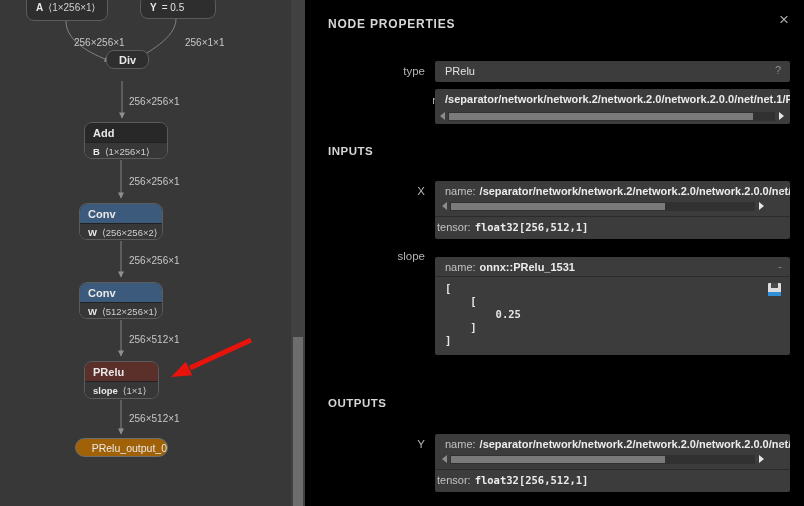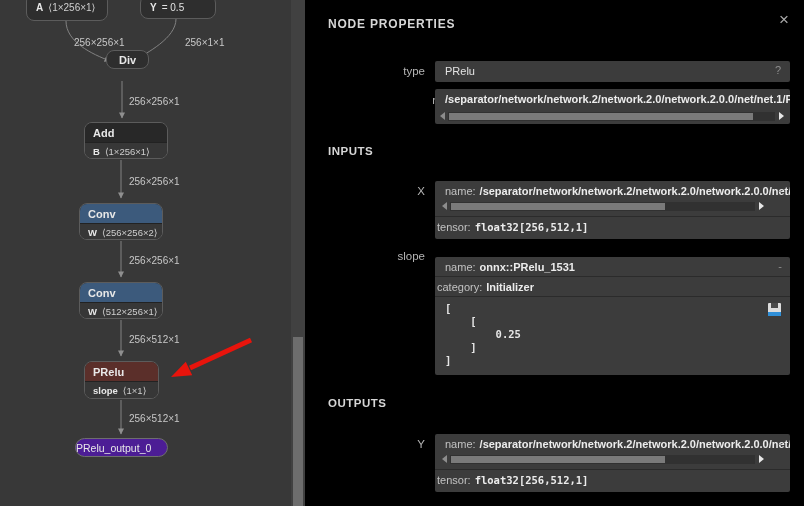--- a/index.html
+++ b/index.html
@@ -17,22 +17,22 @@
         background:#2e2e2e;color:#e8e8e8;overflow:hidden;}
   .node-io{display:flex;align-items:center;padding:0 9px;font-size:10px;}
   .node-io .io-name{font-weight:bold;}
   .node-io .io-shape{color:#cfcfcf;margin-left:5px;}
   .node-op{display:flex;align-items:center;justify-content:center;font-size:11px;font-weight:bold;}
   .node-head{height:19px;display:flex;align-items:center;padding:0 8px;font-size:11px;font-weight:bold;
              border-bottom:1px solid #222;}
   .node-body{height:16px;display:flex;align-items:center;padding:0 8px;font-size:9.5px;background:#373737;}
   .node-body .p-name{font-weight:bold;}
   .node-body .p-shape{color:#cfcfcf;margin-left:5px;}
-  .node-output{display:flex;align-items:center;justify-content:flex-start;font-size:10.5px;
-               border-radius:10px;border:1px solid #6e6e6e;background:#4c1d95;}
+  .node-output{display:flex;align-items:center;justify-content:flex-end;font-size:10.5px;
+               border-radius:10px;border:1px solid #6e6e6e;background:#a16207;}
   .edge-label{position:absolute;font-size:10px;color:#c8c8c8;white-space:nowrap;}
 
   
   .vscroll-track{position:absolute;left:291px;top:0;width:14px;height:506px;background:#414141;}
   .vscroll-thumb{position:absolute;left:293px;top:337px;width:10px;height:169px;background:#6d6d6d;}
 
   
   .panel{position:absolute;left:305px;top:0;width:499px;height:506px;background:#000000;font-size:11px;}
   .panel-title{position:absolute;left:23px;top:17px;font-size:12px;font-weight:bold;
                letter-spacing:.8px;color:#d6d6d6;}
@@ -217,25 +217,20 @@
 
     <div class="flabel" style="top:250px;">slope</div>
     <div class="vbox" style="top:257px;">
       <div class="vrow">
         <div class="vrow-line">
           <span class="prefix">name:</span><span class="bold">onnx::PRelu_1531</span>
         </div>
         <div class="minus">-</div>
       </div>
       <div class="vrow">
-        <div class="vrow-pad">
-          <span class="prefix">category:</span><span class="bold">Initializer</span>
-        </div>
-      </div>
-      <div class="vrow">
         <pre class="value-block">[
     [
         0.25
     ]
 ]</pre>
         <div class="save-icon"></div>
       </div>
     </div>
 
     <div class="section-title" style="top:397px;">OUTPUTS</div>

